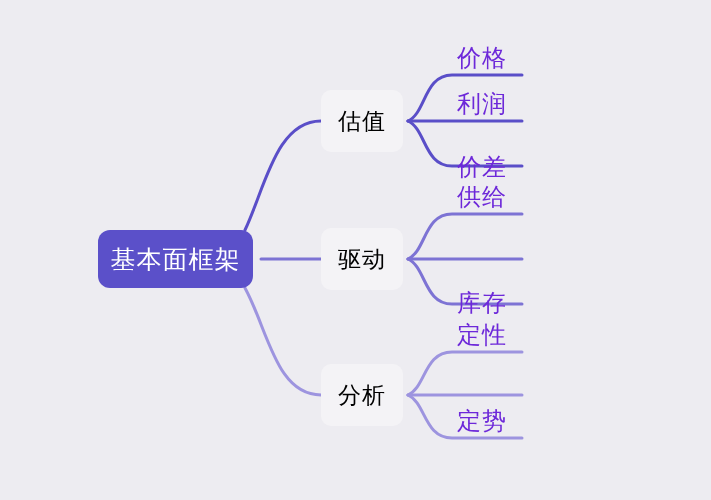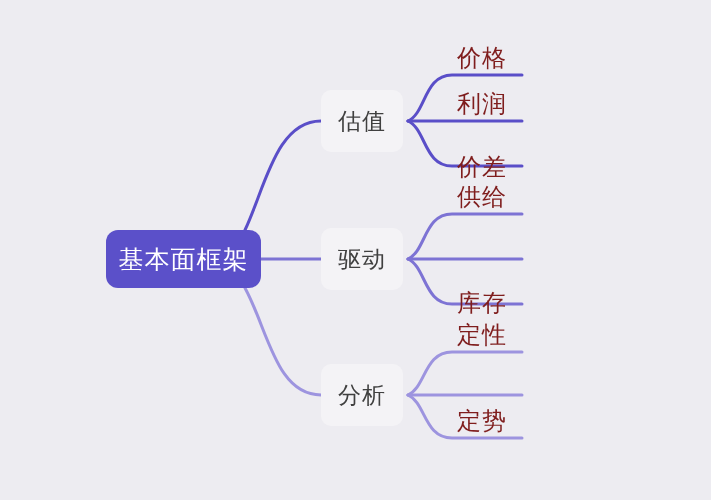--- a/index.html
+++ b/index.html
@@ -10,36 +10,36 @@
     overflow:hidden;
     font-family:"Liberation Sans","DejaVu Sans",sans-serif;
   }
   svg.wires{position:absolute;left:0;top:0;width:711px;height:500px;}
   .node{
     position:absolute;
     display:flex;align-items:center;justify-content:center;
     box-sizing:border-box;
   }
   .root-node{
-    left:106px;top:230px;width:155px;height:58px;
+    left:98px;top:230px;width:155px;height:58px;
     background:#5B50C9;border-radius:12px;
     color:#FFFFFF;font-size:25px;font-weight:500;letter-spacing:1px;
   }
   .branch-node{
     left:321px;width:82px;height:62px;
     background:#F4F3F6;border-radius:10px;
-    color:#404040;font-size:23px;font-weight:500;letter-spacing:1px;
+    color:#000000;font-size:23px;font-weight:500;letter-spacing:1px;
   }
   .branch-1{top:90px;}
   .branch-2{top:228px;}
   .branch-3{top:364px;}
   .leaf-node{
     position:absolute;left:440px;width:84px;height:30px;
     display:flex;align-items:center;justify-content:center;
-    color:#7f1d1d;font-size:24px;font-weight:500;letter-spacing:1px;
+    color:#6d28d9;font-size:24px;font-weight:500;letter-spacing:1px;
   }
   .leaf-1{top:43px;}  .leaf-2{top:89px;text-align:right;}  .leaf-3{top:134px;margin-top:18px;}
   .leaf-4{top:182px;} .leaf-5{top:227px;} .leaf-6{top:288px;}
   .leaf-7{top:320px;} .leaf-8{top:363px;} .leaf-9{top:406px;}
 </style>
 </head>
 <body>
 
 <div class="stage">
 

